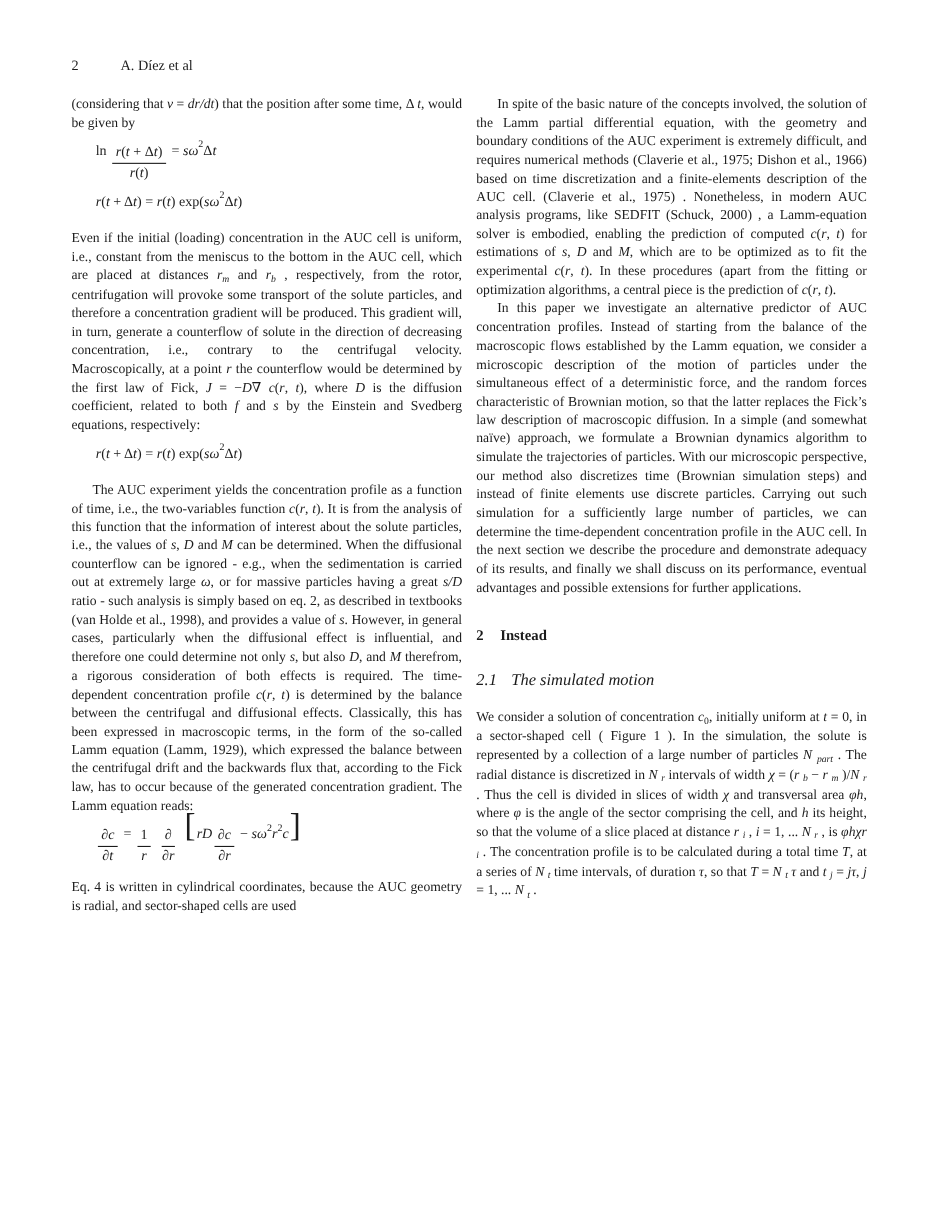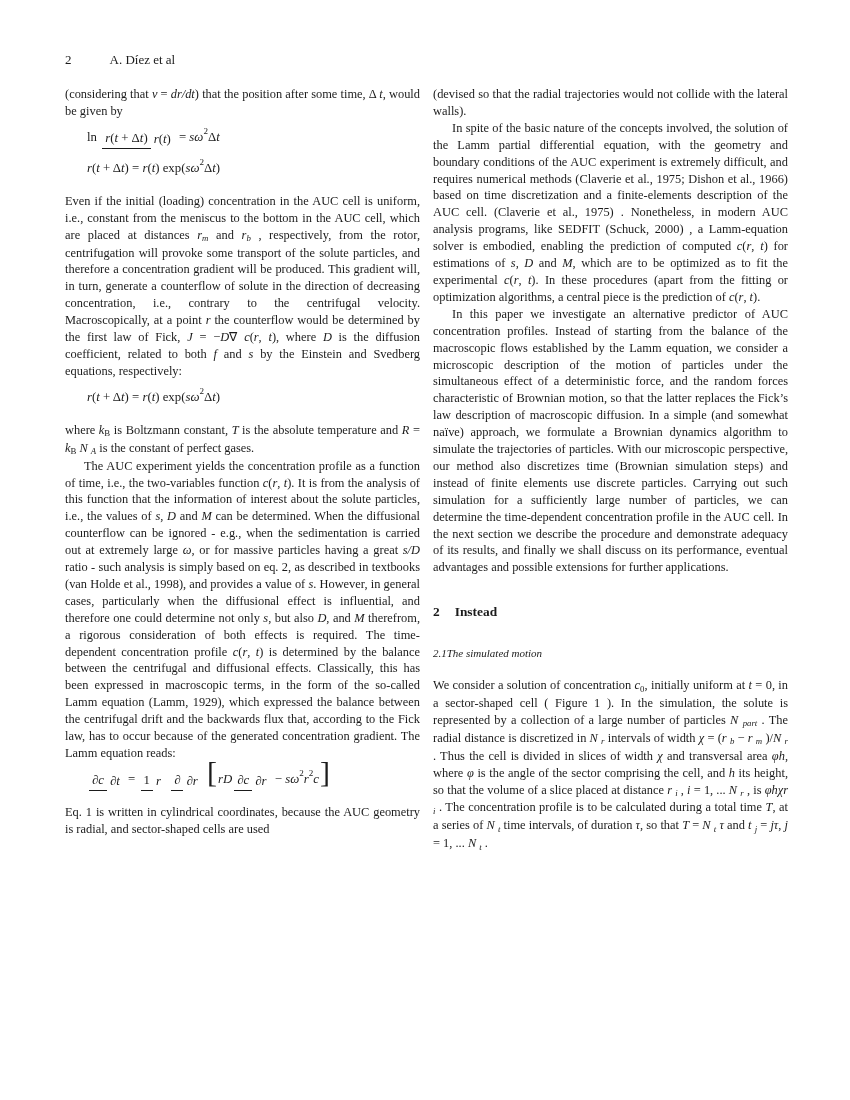--- a/index.html
+++ b/index.html
@@ -14,45 +14,45 @@
     position:absolute;top:52px;left:65px;width:723px;
     font-size:13px;display:flex;align-items:baseline;
   }
   .page-num{font-style:normal;}
   .running-title{margin-left:38px;}
   .columns{
     position:absolute;top:86px;left:65px;width:723px;
     display:flex;gap:13px;
   }
   .col{width:355px;font-size:12.4px;line-height:16.9px;text-align:justify;}
-  .para{margin:0;font-family:Liberation Serif, serif;}
+  .para{margin:0;}
   .para.indent{text-indent:19px;}
   .equation{
     margin:11px 0 11px 0;
     padding-left:22px;
     font-size:12.8px;
     line-height:1;
     text-align:left;
     display:flex;align-items:flex-start;flex-wrap:nowrap;
     min-height:20px;
   }
   .equation > span{white-space:pre;}
   .sec{
     font-size:13.4px;font-weight:bold;font-style:normal;
     margin:28px 0 0 0;display:flex;gap:15px;text-align:left;
   }
   .subsec{
-    font-size:11px;font-weight:normal;font-style:italic;
-    margin:24px 0 15px 0;display:flex;text-align:left;
+    font-size:15px;font-weight:normal;font-style:italic;
+    margin:24px 0 15px 0;display:flex;gap:13px;text-align:left;
   }
   .it{font-style:italic;}
   .sub{font-size:71%;position:relative;top:0.28em;}
   .sup{font-size:71%;position:relative;top:-0.45em;}
   .frac{
-    display:inline-flex;align-items:center;
+    display:inline-flex;flex-direction:column;align-items:center;
     vertical-align:middle;margin:0 2px;line-height:1.25;
   }
   .frac .num{display:block;padding:0 3px 1px 3px;border-bottom:1px solid #1b1b1b;text-align:center;white-space:pre;}
   .frac .den{display:block;padding:1px 3px 0 3px;text-align:center;white-space:pre;}
   .bigdelim{
     font-size:30px;font-weight:300;line-height:0;
     position:relative;top:-1px;margin:0 1px;
   }
 </style>
 </head>
@@ -106,45 +106,43 @@
           <span>(</span>
           <span class="it">t</span>
           <span>) exp(</span>
           <span class="it">s</span>
           <span class="it">ω</span>
           <span class="sup">2</span>
           <span>Δ</span>
           <span class="it">t</span>
           <span>)</span>
         </div>
-        <p class="para">where <span class="it">k</span><span class="sub">B</span> is Boltzmann constant, <span class="it">T</span> is the absolute temperature and <span class="it">R</span> = <span class="it">k</span><span class="sub">B</span>  <span class="it">N</span> <span class="sub it">A</span> is the constant of perfect gases.</p>
         <p class="para indent">The AUC experiment yields the concentration profile as a function of time, i.e., the two-variables function <span class="it">c</span>(<span class="it">r</span>, <span class="it">t</span>). It is from the analysis of this function that the information of interest about the solute particles, i.e., the values of <span class="it">s</span>, <span class="it">D</span> and <span class="it">M</span> can be determined. When the diffusional counterflow can be ignored - e.g., when the sedimentation is carried out at extremely large <span class="it">ω</span>, or for massive particles having a great <span class="it">s/D</span> ratio - such analysis is simply based on eq. 2, as described in textbooks (van Holde et al., 1998), and provides a value of <span class="it">s</span>. However, in general cases, particularly when the diffusional effect is influential, and therefore one could determine not only <span class="it">s</span>, but also <span class="it">D</span>, and <span class="it">M</span> therefrom, a rigorous consideration of both effects is required. The time-dependent concentration profile <span class="it">c</span>(<span class="it">r</span>, <span class="it">t</span>) is determined by the balance between the centrifugal and diffusional effects. Classically, this has been expressed in macroscopic terms, in the form of the so-called Lamm equation (Lamm, 1929), which expressed the balance between the centrifugal drift and the backwards flux that, according to the Fick law, has to occur because of the generated concentration gradient. The Lamm equation reads:</p>
         <div class="equation">
           <span class="frac"><span class="num"><span class="it">∂c</span></span><span class="den"><span class="it">∂t</span></span></span>
           <span> = </span>
           <span class="frac"><span class="num"><span>1</span></span><span class="den"><span class="it">r</span></span></span>
           <span> </span>
           <span class="frac"><span class="num"><span class="it">∂</span></span><span class="den"><span class="it">∂r</span></span></span>
           <span> </span>
           <span class="bigdelim">[</span>
           <span class="it">rD</span>
           <span class="frac"><span class="num"><span class="it">∂c</span></span><span class="den"><span class="it">∂r</span></span></span>
           <span> − </span>
           <span class="it">s</span>
           <span class="it">ω</span>
           <span class="sup">2</span>
           <span class="it">r</span>
           <span class="sup">2</span>
           <span class="it">c</span>
           <span class="bigdelim">]</span>
         </div>
-        <p class="para">Eq. 1 is written in cylindrical coordinates, because the AUC geometry is radial, and sector-shaped cells are used</p>
+        <p class="para">Eq. 4 is written in cylindrical coordinates, because the AUC geometry is radial, and sector-shaped cells are used</p>
       </div>
     <div class="col">
-        <p class="para">(devised so that the radial trajectories would not collide with the lateral walls).</p>
         <p class="para indent">In spite of the basic nature of the concepts involved, the solution of the Lamm partial differential equation, with the geometry and boundary conditions of the AUC experiment is extremely difficult, and requires numerical methods (Claverie et al., 1975; Dishon et al., 1966) based on time discretization and a finite-elements description of the AUC cell. (Claverie et al., 1975) . Nonetheless, in modern AUC analysis programs, like SEDFIT (Schuck, 2000) , a Lamm-equation solver is embodied, enabling the prediction of computed <span class="it">c</span>(<span class="it">r</span>, <span class="it">t</span>) for estimations of <span class="it">s</span>, <span class="it">D</span> and <span class="it">M</span>, which are to be optimized as to fit the experimental <span class="it">c</span>(<span class="it">r</span>, <span class="it">t</span>). In these procedures (apart from the fitting or optimization algorithms, a central piece is the prediction of <span class="it">c</span>(<span class="it">r</span>, <span class="it">t</span>).</p>
         <p class="para indent">In this paper we investigate an alternative predictor of AUC concentration profiles. Instead of starting from the balance of the macroscopic flows established by the Lamm equation, we consider a microscopic description of the motion of particles under the simultaneous effect of a deterministic force, and the random forces characteristic of Brownian motion, so that the latter replaces the Fick’s law description of macroscopic diffusion. In a simple (and somewhat naïve) approach, we formulate a Brownian dynamics algorithm to simulate the trajectories of particles. With our microscopic perspective, our method also discretizes time (Brownian simulation steps) and instead of finite elements use discrete particles. Carrying out such simulation for a sufficiently large number of particles, we can determine the time-dependent concentration profile in the AUC cell. In the next section we describe the procedure and demonstrate adequacy of its results, and finally we shall discuss on its performance, eventual advantages and possible extensions for further applications.</p>
         <h2 class="sec">
           <span>2</span>
           <span>Instead</span>
         </h2>
         <h3 class="subsec">
           <span>2.1</span>
           <span>The simulated motion</span>
         </h3>

